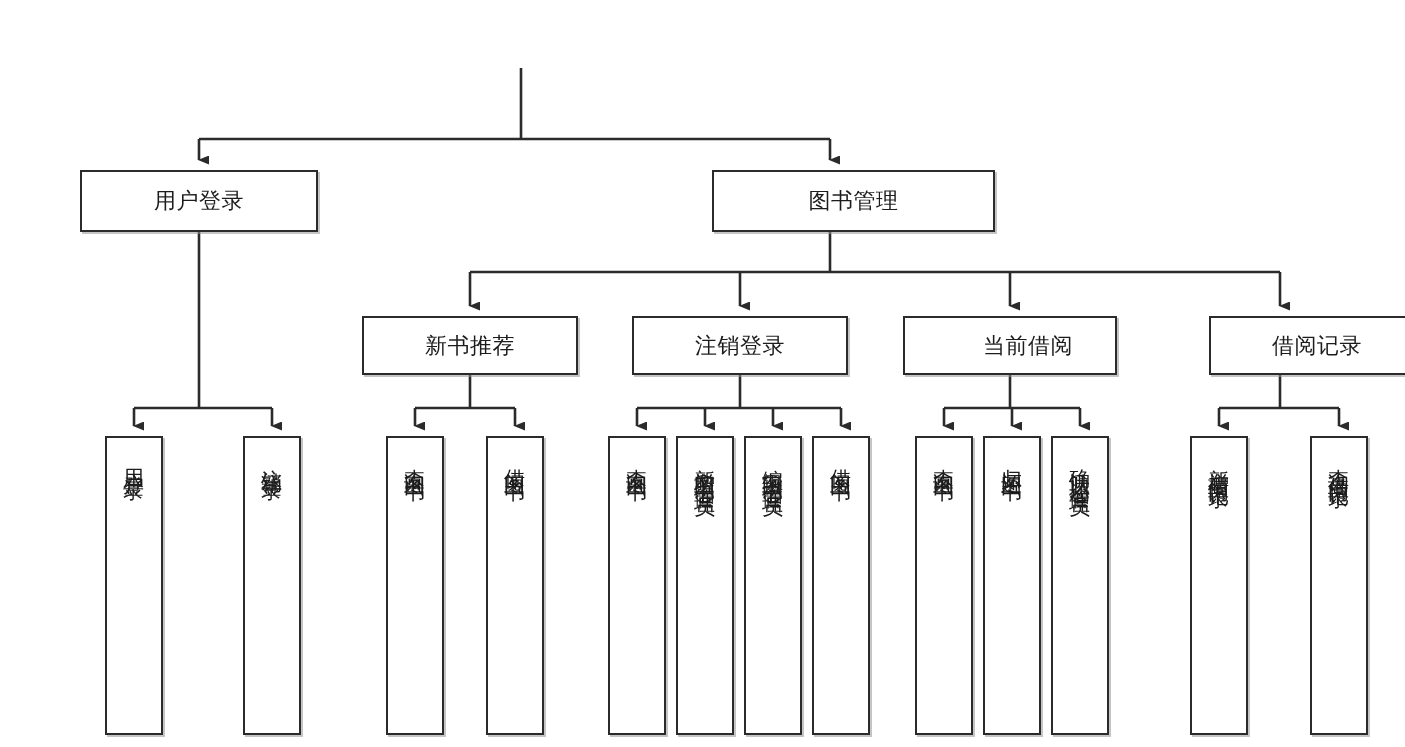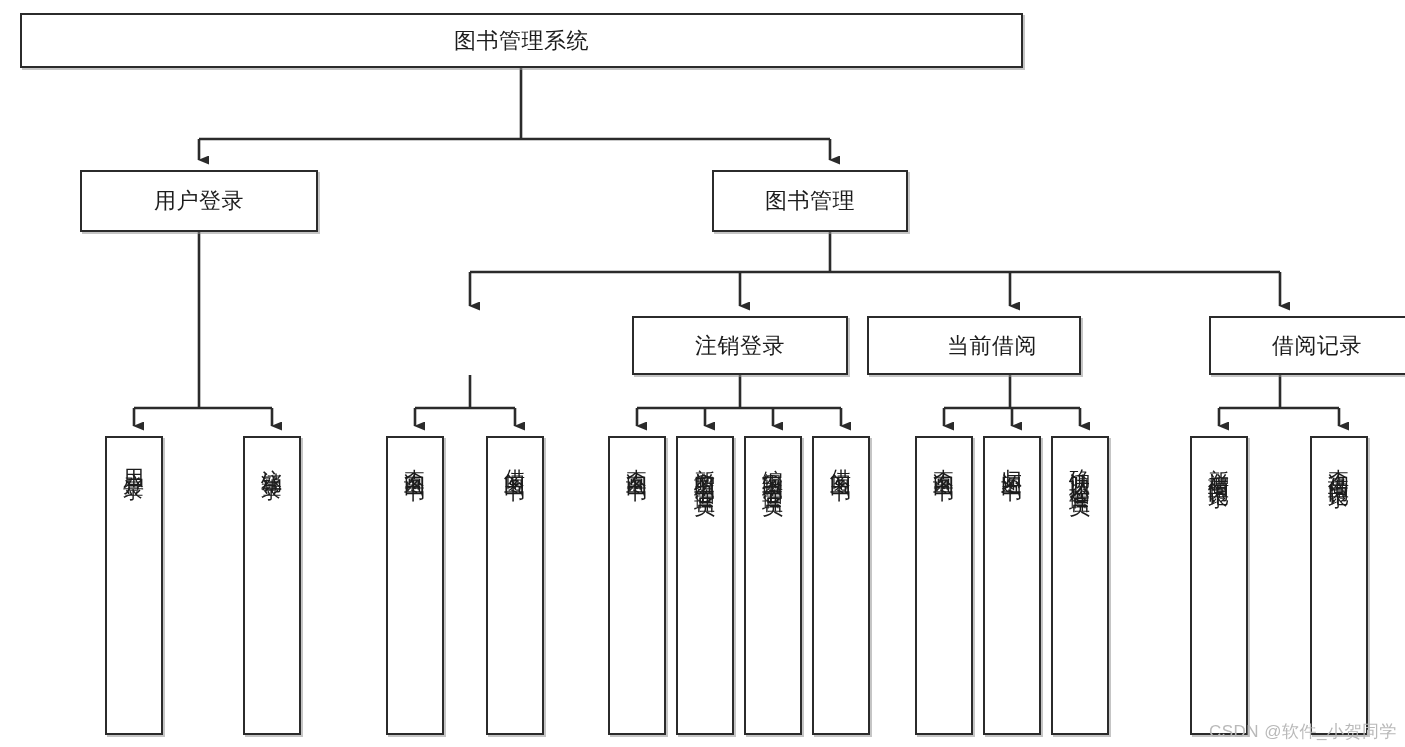--- a/index.html
+++ b/index.html
@@ -118,35 +118,35 @@
       <path d="M1012,408 L1012,426" marker-end="url(#arrow)"></path>
       <path d="M1080,408 L1080,426" marker-end="url(#arrow)"></path>
 
       <path d="M1280,375 L1280,408"></path>
       <path d="M1219,408 L1339,408"></path>
       <path d="M1219,408 L1219,426" marker-end="url(#arrow)"></path>
       <path d="M1339,408 L1339,426" marker-end="url(#arrow)"></path>
     </g>
   </svg>
 
-  <div class="node horizontal" style="left: 20px; top: 13px; width: 1003px; height: 55px;">
-    <span class="node-label">图书管理系统</span>
-  </div>
 
   <div class="node horizontal" style="left: 80px; top: 170px; width: 238px; height: 62px;">
     <span class="node-label">用户登录</span>
   </div>
-  <div class="node horizontal" style="left: 712px; top: 170px; width: 196px; height: 62px;">
+  <div class="node horizontal" style="left: 712px; top: 170px; width: 283px; height: 62px;">
     <span class="node-label">图书管理</span>
   </div>
 
+  <div class="node horizontal" style="left: 362px; top: 316px; width: 216px; height: 59px;">
+    <span class="node-label">新书推荐</span>
+  </div>
   <div class="node horizontal" style="left: 632px; top: 316px; width: 216px; height: 59px;">
     <span class="node-label">注销登录</span>
   </div>
-  <div class="node horizontal" style="left: 867px; top: 316px; width: 214px; height: 59px; padding-left: 36px;">
+  <div class="node horizontal" style="left: 903px; top: 316px; width: 214px; height: 59px; padding-left: 36px;">
     <span class="node-label">当前借阅</span>
   </div>
   <div class="node horizontal" style="left: 1172px; top: 316px; width: 216px; height: 59px; margin-left: 37px;">
     <span class="node-label">借阅记录</span>
   </div>
 
   <div class="node vertical" style="left: 105px; top: 436px; width: 58px; height: 299px;">
     <span class="node-label">用户登录</span>
   </div>
   <div class="node vertical" style="left: 243px; top: 436px; width: 58px; height: 299px;">
@@ -183,14 +183,13 @@
     <span class="node-label">确认归还（管理员）</span>
   </div>
 
   <div class="node vertical" style="left: 1190px; top: 436px; width: 58px; height: 299px;">
     <span class="node-label">新增借阅记录</span>
   </div>
   <div class="node vertical" style="left: 1310px; top: 436px; width: 58px; height: 299px;">
     <span class="node-label">查询借阅记录</span>
   </div>
 
-  <div class="watermark">CSDN @软件_小贺同学</div>
 </div>
 
 </body></html>

